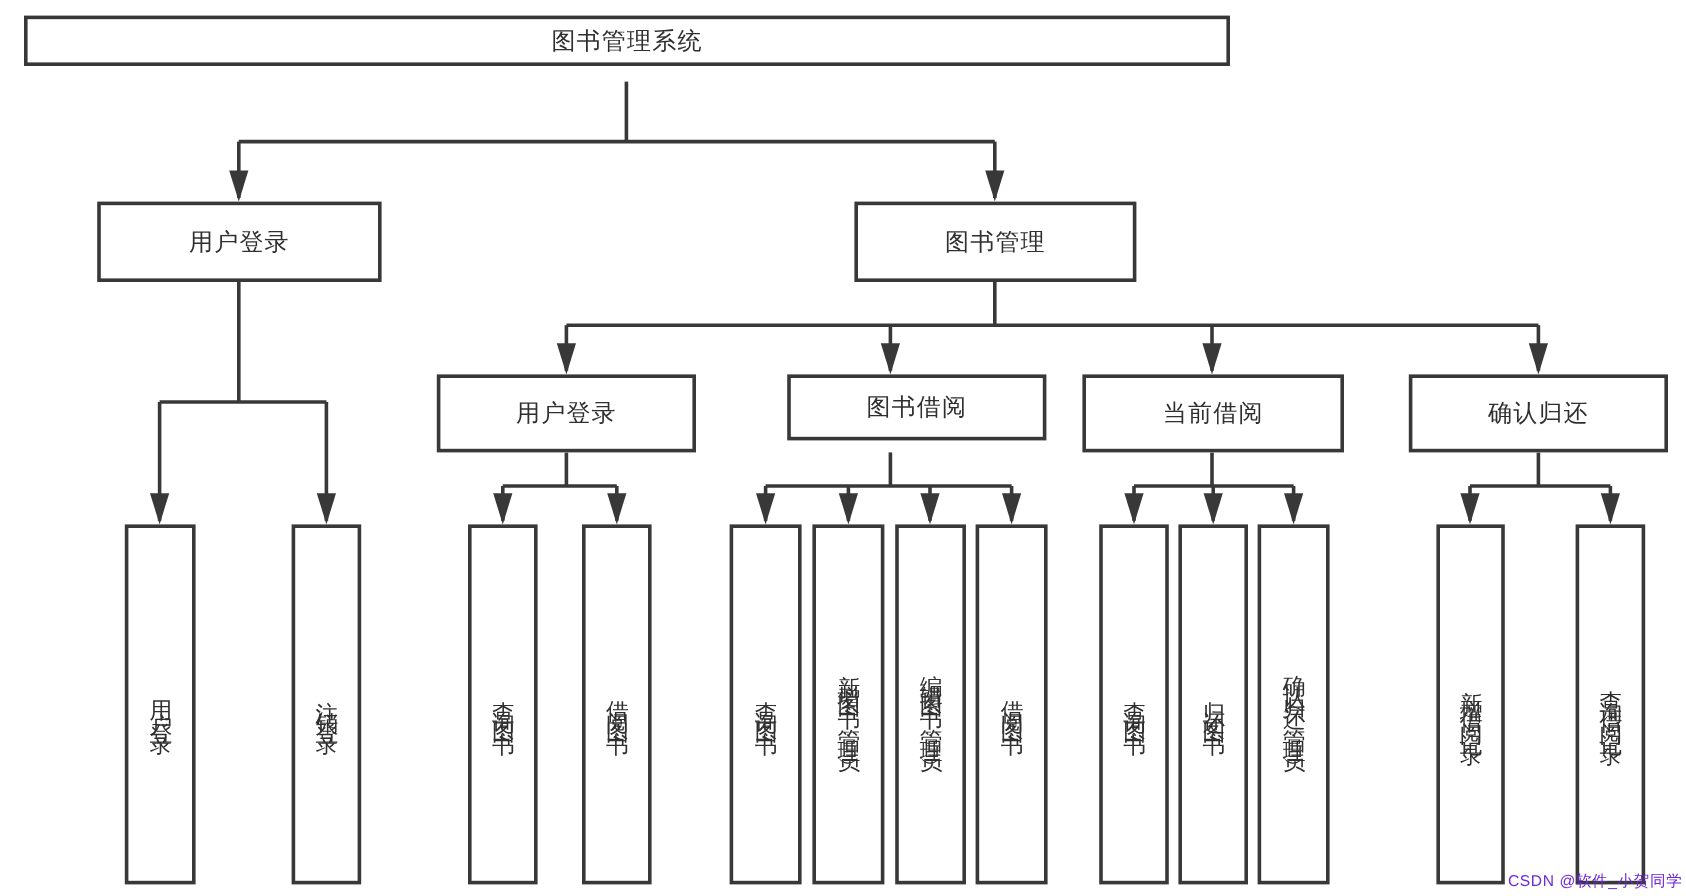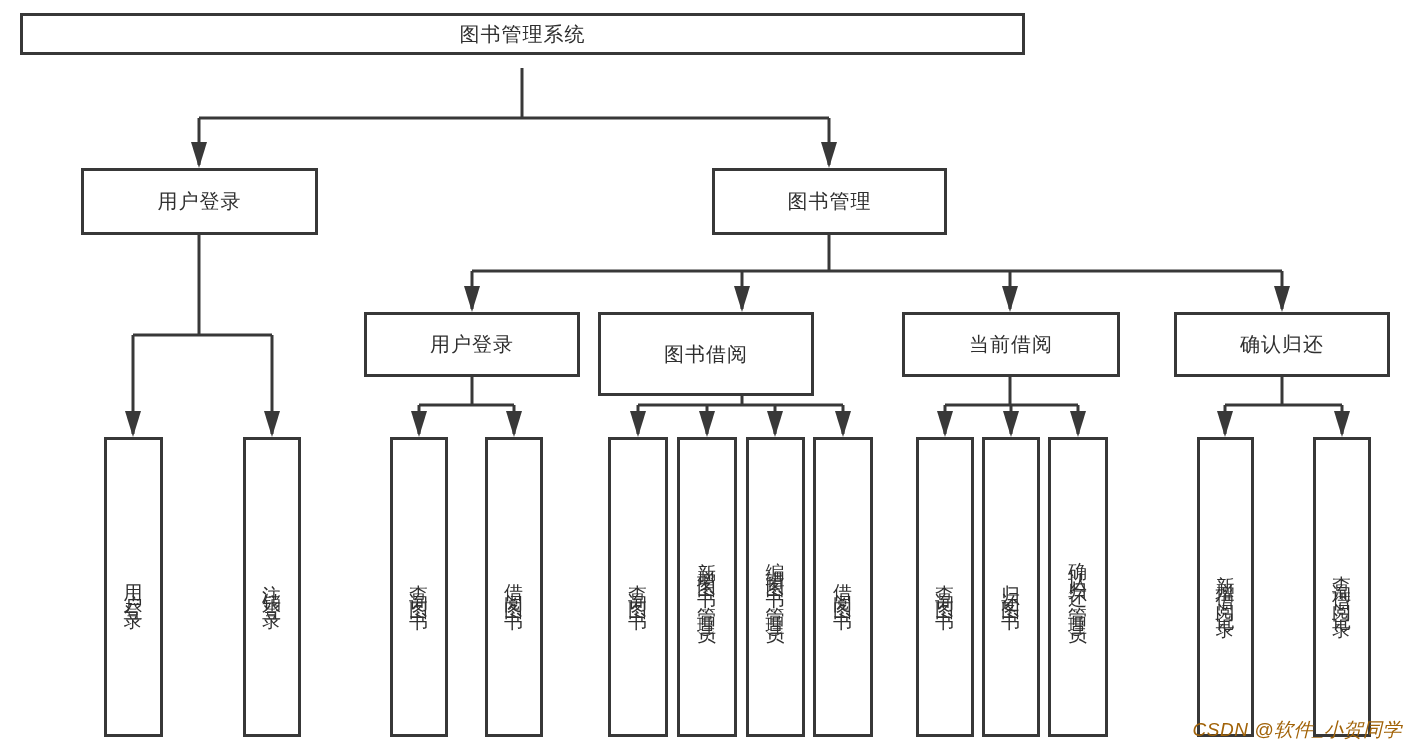--- a/index.html
+++ b/index.html
@@ -45,25 +45,24 @@
     font-size: 19px;
     letter-spacing: 9px;
     line-height: 1;
   }
 
   .watermark {
     position: absolute;
     right: 3px;
     bottom: 4px;
     z-index: 5;
-    font-size: 19px;
-    color: #a16207;
+    font-size: 13px;
+    color: #6d28d9;
     letter-spacing: 0.5px;
     white-space: nowrap;
-    font-style: italic;
   }
 </style>
 </head>
 <body>
 
 <div class="stage">
 
   <svg class="connectors" viewBox="0 0 1405 747" xmlns="http://www.w3.org/2000/svg">
     <g stroke="#383838" stroke-width="3" fill="none">
 
@@ -132,21 +131,21 @@
       <polygon points="1334,411 1350,411 1342,437"></polygon>
     </g>
   </svg>
 
   <div class="node node-h" style="left:20px; top:13px; width:1005px; height:42px;">图书管理系统</div>
 
   <div class="node node-h" style="left:81px; top:168px; width:237px; height:67px;">用户登录</div>
   <div class="node node-h" style="left:712px; top:168px; width:235px; height:67px;">图书管理</div>
 
   <div class="node node-h" style="left:364px; top:312px; width:216px; height:65px;">用户登录</div>
-  <div class="node node-h" style="left:598px; top:312px; width:216px; height:84px;">图书借阅</div>
+  <div class="node node-h" style="left:656px; top:312px; width:216px; height:55px;">图书借阅</div>
   <div class="node node-h" style="left:902px; top:312px; width:218px; height:65px;">当前借阅</div>
   <div class="node node-h" style="left:1174px; top:312px; width:216px; height:65px;">确认归还</div>
 
   <div class="node node-v" style="left:104px; top:437px; width:59px; height:300px;">用户登录</div>
   <div class="node node-v" style="left:243px; top:437px; width:58px; height:300px;">注销登录</div>
   <div class="node node-v" style="left:390px; top:437px; width:58px; height:300px;">查询图书</div>
   <div class="node node-v" style="left:485px; top:437px; width:58px; height:300px;">借阅图书</div>
   <div class="node node-v" style="left:608px; top:437px; width:60px; height:300px;">查询图书</div>
   <div class="node node-v" style="left:677px; top:437px; width:60px; height:300px;">新增图书（管理员）</div>
   <div class="node node-v" style="left:746px; top:437px; width:59px; height:300px;">编辑图书（管理员）</div>

